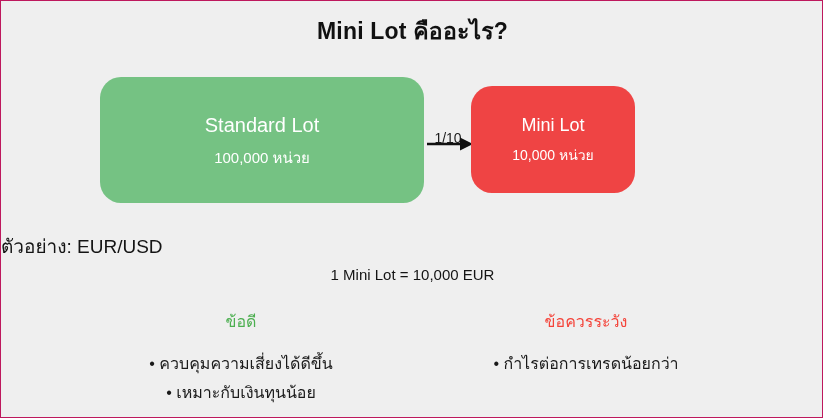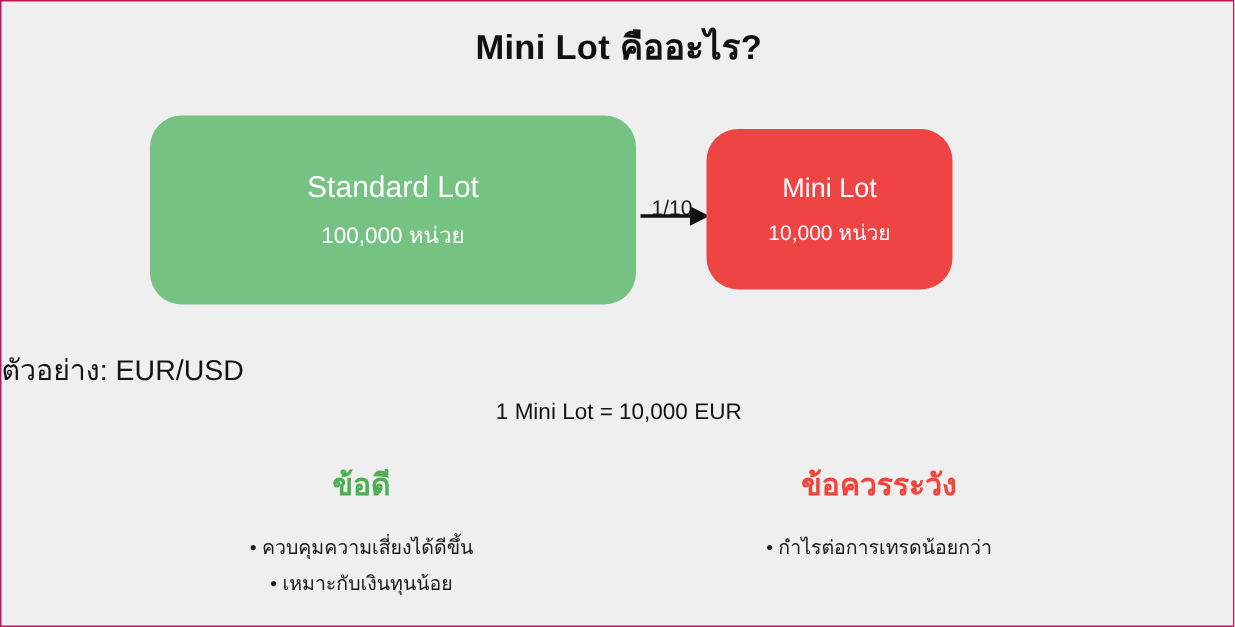--- a/index.html
+++ b/index.html
@@ -126,35 +126,35 @@
   .col {
     position: absolute;
     top: 312px;
     width: 330px;
     text-align: center;
   }
   .col-pros { left: 75px; }
   .col-cons { left: 420px; }
 
   .col-head {
-    font-size: 20px;
-    font-weight: bold;
+    font-size: 16px;
+    font-weight: normal;
     margin: 0 0 18px 0;
     line-height: 1.1;
   }
   .col-pros .col-head { color: #4caf50; }
   .col-cons .col-head { color: #f4443a; }
 
   .bullet-list {
     list-style: none;
     margin: 0;
     padding: 0;
   }
   .bullet-list li {
-    font-size: 13px;
+    font-size: 16px;
     color: #1a1a1a;
     line-height: 1.85;
   }
 </style>
 </head>
 <body>
 
 <div class="canvas">
 
   <div class="title">Mini Lot คืออะไร?</div>

